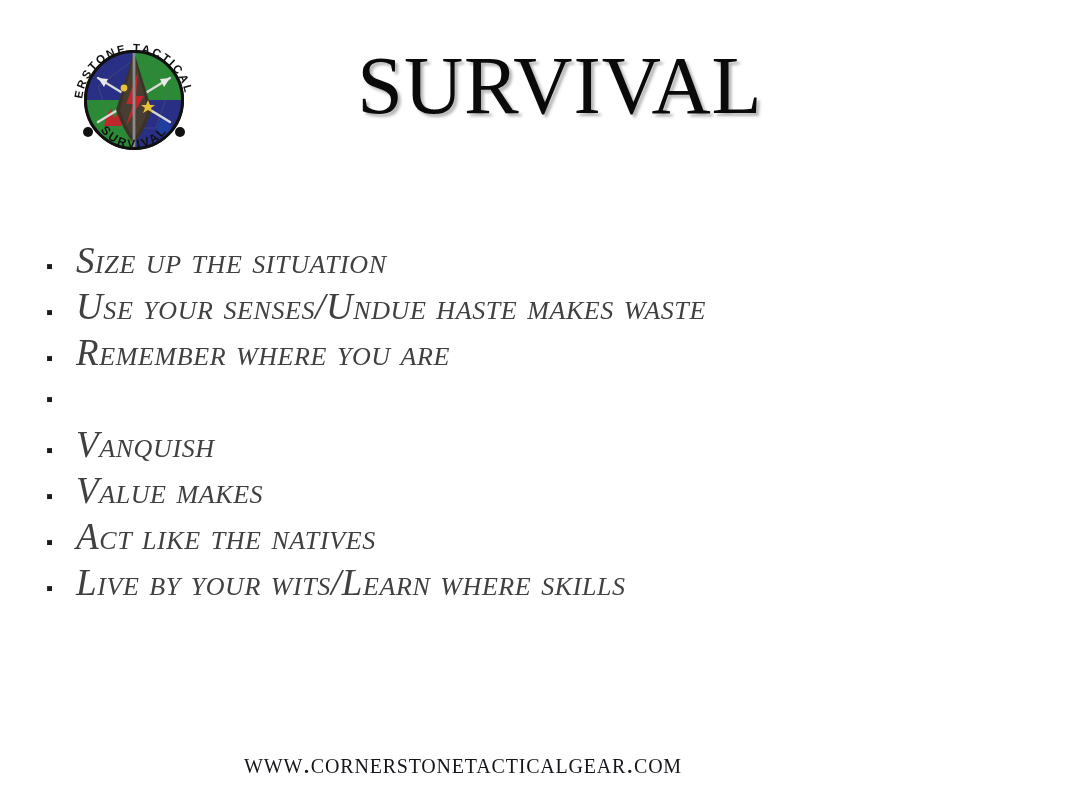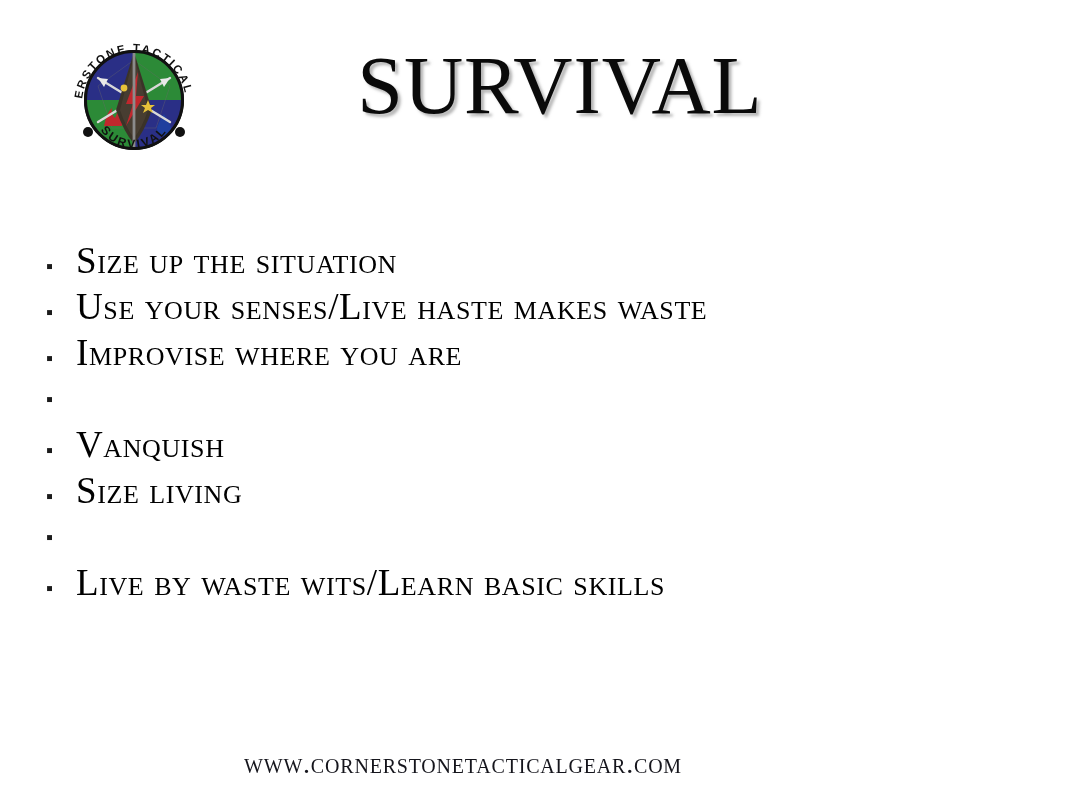--- a/index.html
+++ b/index.html
@@ -65,22 +65,23 @@
     text-align: left;
     padding-left: 2px;
   }
   .bullet-text {
     flex: 0 1 auto;
     font-family: "Liberation Serif", "DejaVu Serif", serif;
     font-variant: small-caps;
     font-size: 37px;
     line-height: 46px;
     letter-spacing: 0.6px;
-    color: #000000;
+    color: #404040;
     white-space: nowrap;
+    font-style: italic;
   }
 
   
   .footer {
     position: absolute;
     left: 0;
     top: 748px;
     width: 926px;
     text-align: center;
     font-family: "Liberation Serif", "DejaVu Serif", serif;
@@ -155,48 +156,49 @@
 
   <div class="bullets">
 
     <div class="bullet-row">
       <span class="bullet-marker">▪</span>
       <span class="bullet-text">Size up the situation</span>
     </div>
 
     <div class="bullet-row">
       <span class="bullet-marker">▪</span>
-      <span class="bullet-text">Use your senses/Live haste makes waste</span>
-    </div>
-
-    <div class="bullet-row">
-      <span class="bullet-marker">▪</span>
-      <span class="bullet-text">Improvise where you are</span>
+      <span class="bullet-text">Use your senses/Undue haste makes waste</span>
+    </div>
+
+    <div class="bullet-row">
+      <span class="bullet-marker">▪</span>
+      <span class="bullet-text">Remember where you are</span>
     </div>
 
     <div class="bullet-row">
       <span class="bullet-marker">▪</span>
     </div>
 
     <div class="bullet-row">
       <span class="bullet-marker">▪</span>
       <span class="bullet-text">Vanquish</span>
     </div>
 
     <div class="bullet-row">
       <span class="bullet-marker">▪</span>
-      <span class="bullet-text">Size living</span>
-    </div>
-
-    <div class="bullet-row">
-      <span class="bullet-marker">▪</span>
-    </div>
-
-    <div class="bullet-row">
-      <span class="bullet-marker">▪</span>
-      <span class="bullet-text">Live by waste wits/Learn basic skills</span>
+      <span class="bullet-text">Value makes</span>
+    </div>
+
+    <div class="bullet-row">
+      <span class="bullet-marker">▪</span>
+      <span class="bullet-text">Act like the natives</span>
+    </div>
+
+    <div class="bullet-row">
+      <span class="bullet-marker">▪</span>
+      <span class="bullet-text">Live by your wits/Learn where skills</span>
     </div>
 
   </div>
 
   <div class="footer">www.cornerstonetacticalgear.com</div>
 
 </div>
 
 </body></html>

